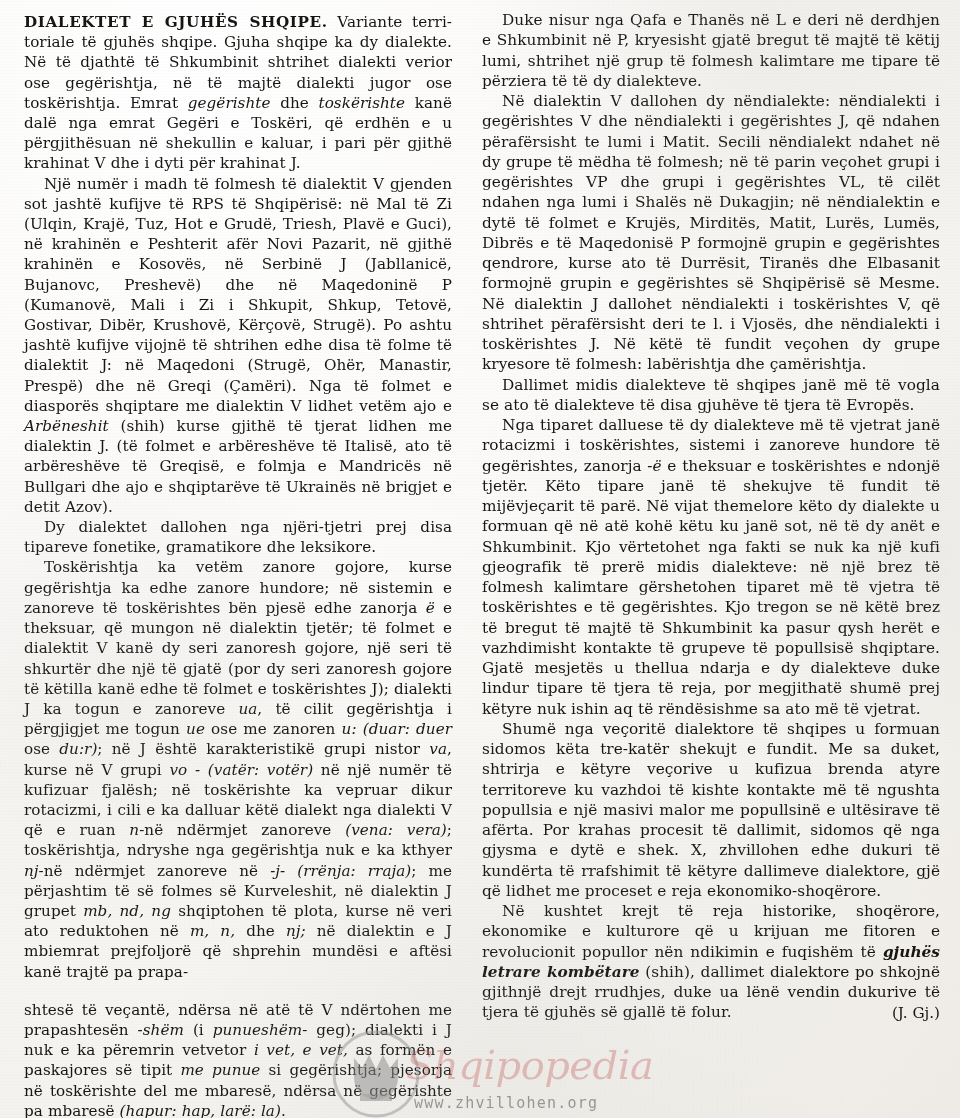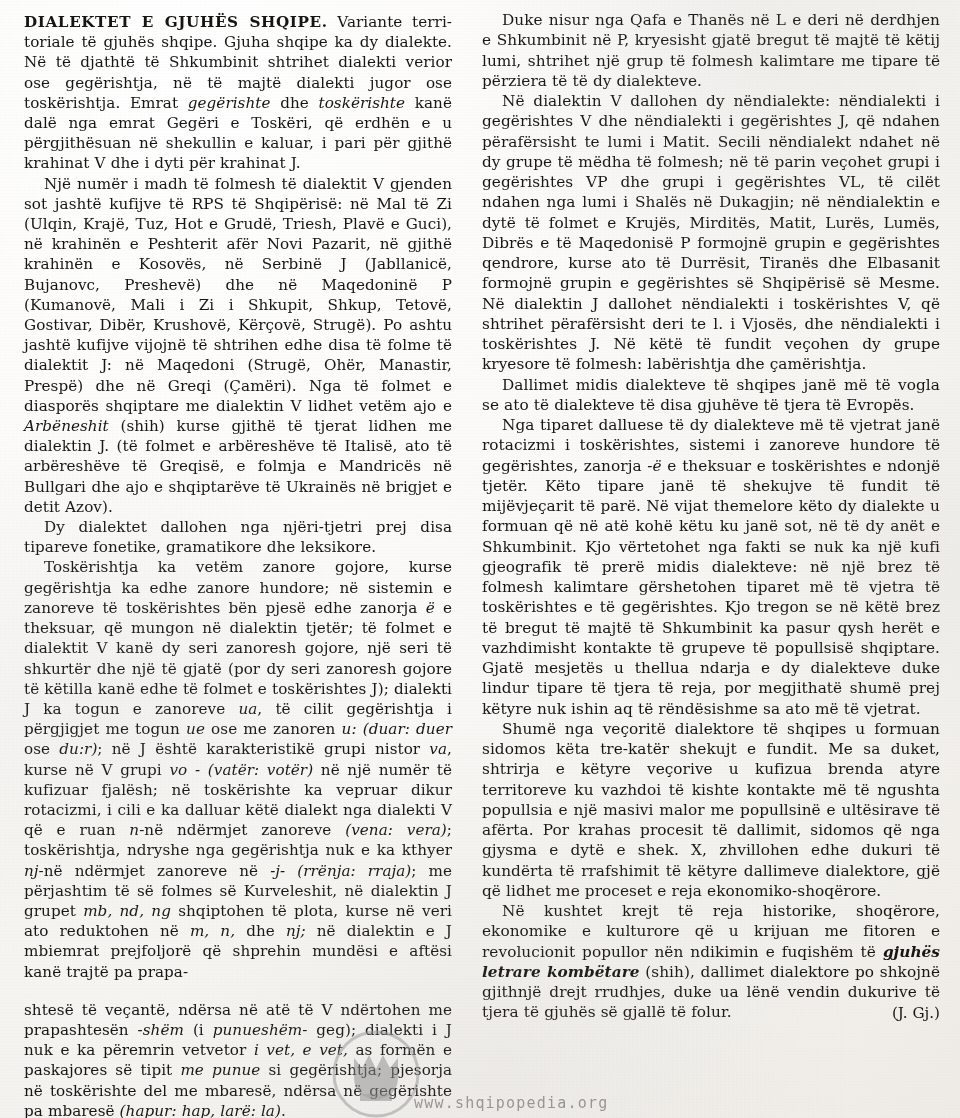--- a/index.html
+++ b/index.html
@@ -178,14 +178,15 @@
 <div id="smudge"></div>
 
 <div id="watermark">
   <div id="wm-badge">
     <svg width="92" height="92" viewBox="0 0 92 92" aria-hidden="true">
       <circle cx="46" cy="46" r="42" fill="none" stroke="#9a9a9a" stroke-width="3" opacity=".75"></circle>
       <path d="M24 30 L24 49 Q24 69 46 72 Q68 69 68 49 L68 30 L60 40 L53 27 L46 41 L39 27 L32 40 Z" fill="#8c8c8c" opacity=".72"></path>
       <rect x="30" y="66" width="32" height="7" fill="#8c8c8c" opacity=".72"></rect>
     </svg>
   </div>
-  <div id="wm-url">www.shqipopedia.org</div>
+  <div id="wm-word">Shqipopedia</div>
+  <div id="wm-url">www.zhvillohen.org</div>
 </div>
 
 </body></html>

